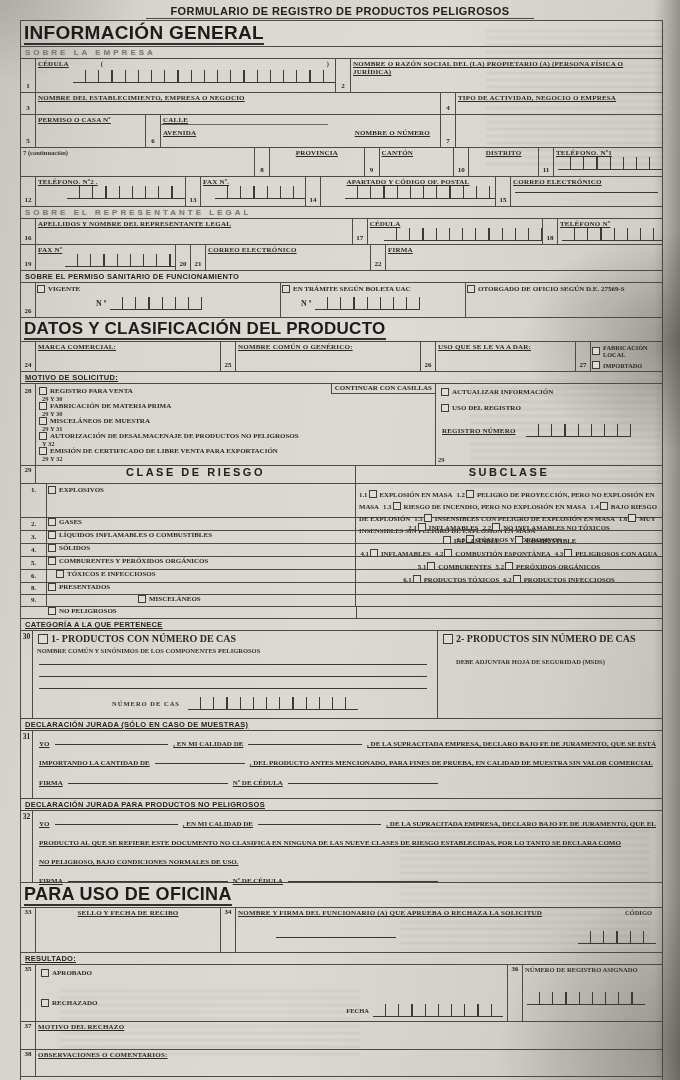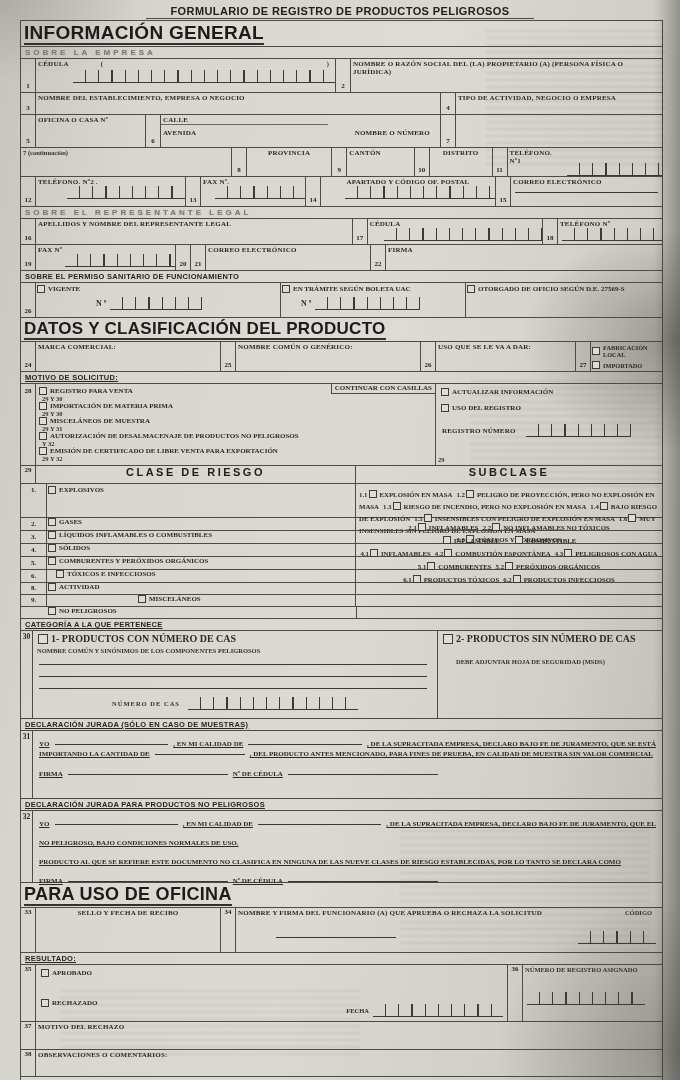--- a/index.html
+++ b/index.html
@@ -29,21 +29,21 @@
     padding-top:5px; color:#22201c;}
   .title span{border-bottom:1.5px solid var(--ln); padding:0 24px 1px;}
   .h-big{font:bold 19px "Liberation Sans", sans-serif; letter-spacing:.3px; color:#1e1c18;
     padding:1px 3px 2px; border-bottom:1.6px solid var(--ln); background:rgba(255,255,255,.06);}
   .h-big span{border-bottom:2.4px solid #33312b; padding-bottom:0;}
   .ghostbar{font:bold 8px "Liberation Sans", sans-serif; letter-spacing:3px; color:#807e74;
     text-shadow:0 0 1px #a5a399; padding:1px 4px; border-bottom:1px solid var(--ln);}
   .bar{font:bold 7.5px "Liberation Sans", sans-serif; letter-spacing:.3px; color:#26241f;
     padding:1px 4px; border-bottom:1px solid var(--ln);}
   .bar u{text-decoration:underline;}
-  .lb{font:bold 7px "Liberation Serif", serif; letter-spacing:.2px; color:#2b2923; padding:1px 2px 0;}
+  .lb{font:bold 7px "Liberation Serif", serif; letter-spacing:.2px; color:#2b2923; padding:1px 2px 0;text-decoration:underline;}
   .sm{font:bold 6.5px "Liberation Serif", serif; color:#34322c;}
   
   .form{margin:3px 17px 0 20px; border:1.6px solid var(--ln); background:rgba(255,255,255,.05); position:relative; z-index:2;}
   .row{display:flex; border-bottom:1px solid var(--ln); position:relative;}
   .cell{position:relative; border-right:1px solid var(--ln);}
   .cell.last{border-right:none;}
   .nc{width:15px; min-width:15px; border-right:1px solid var(--ln);
     font:bold 7px "Liberation Serif", serif; display:flex; align-items:flex-end; justify-content:center;
     padding-bottom:2px; color:#26241f;}
   .nc.stack{width:12px; min-width:12px; word-break:break-all; line-height:9px; font-size:7.5px;
@@ -104,21 +104,21 @@
     </div>
     <div class="nc">4</div>
     <div class="cell last" style="flex:1;">
       <div class="lb">TIPO DE ACTIVIDAD, NEGOCIO O EMPRESA</div>
     </div>
   </div>
 
   <div class="row" style="height:33px;">
     <div class="nc">5</div>
     <div class="cell" style="width:110px;">
-      <div class="lb">OFICINA O CASA Nº</div>
+      <div class="lb">PERMISO O CASA Nº</div>
     </div>
     <div class="nc">6</div>
     <div class="cell" style="width:280px;">
       <div class="lb" style="border-bottom:1px solid var(--lnsoft); width:60%;">CALLE</div>
       <div class="flexrow" style="margin-top:3px;">
         <span class="lb">AVENIDA</span>
         <span class="lb" style="margin-left:auto; margin-right:8px;">NOMBRE O NÚMERO</span>
       </div>
     </div>
     <div class="nc">7</div>
@@ -134,21 +134,21 @@
     </div>
     <div class="nc">9</div>
     <div class="cell" style="width:75px;">
       <div class="lb" style="">CANTÓN</div>
     </div>
     <div class="nc">10</div>
     <div class="cell" style="width:70px;">
       <div class="lb" style="text-align:center;">DISTRITO</div>
     </div>
     <div class="nc">11</div>
-    <div class="cell last" style="flex:1; display:flex; ">
+    <div class="cell last" style="flex:1; display:flex; flex-direction:column;">
       <div class="lb">TELÉFONO. Nº1</div>
       <div class="comb" style="width:104px; margin-left:4px;"></div>
     </div>
   </div>
 
   <div class="row" style="height:30px;">
     <div class="nc">12</div>
     <div class="cell" style="width:150px; display:flex; flex-direction:column;">
       <div class="lb">TELÉFONO.  Nº2 .</div>
       <div class="comb" style="width:118px; margin-left:4px;"></div>
@@ -272,21 +272,21 @@
     <div class="nc" style="align-items:flex-start; padding-top:3px;">28</div>
     <div class="cell" style="width:400px; padding:3px 2px 0;">
       <span style="position:absolute; right:-1px; top:-1px; border:1px solid var(--ln); padding:0 3px 1px; font:bold 7px 'Liberation Serif',serif;">CONTINUAR CON CASILLAS</span>
       <div class="opt">
           <span class="cb"></span>
           <span>REGISTRO PARA VENTA</span>
         </div>
       <div class="sm" style="margin-left:4px;">29 Y 30</div>
       <div class="opt">
           <span class="cb"></span>
-          <span>IMPORTACIÓN DE MATERIA PRIMA</span>
+          <span>FABRICACIÓN DE MATERIA PRIMA</span>
         </div>
       <div class="sm" style="margin-left:4px;">29 Y 30</div>
       <div class="opt">
           <span class="cb"></span>
           <span>MISCELÁNEOS DE MUESTRA</span>
         </div>
       <div class="sm" style="margin-left:4px;">29 Y 31</div>
       <div class="opt">
           <span class="cb"></span>
           <span>AUTORIZACIÓN DE DESALMACENAJE DE PRODUCTOS NO PELIGROSOS</span>
@@ -409,21 +409,21 @@
       <span class="seg"><b>6.1</b><span class="cb"></span><span>PRODUCTOS TÓXICOS</span></span>
       <span class="seg"><b>6.2</b><span class="cb"></span><span>PRODUCTOS INFECCIOSOS</span></span>
     </div>
   </div>
 
   <div class="row" style="height:12px;">
     <div class="nc" style="width:26px;min-width:26px;">8.</div>
     <div class="cell" style="width:309px;">
       <div class="opt">
           <span class="cb"></span>
-          <span>ACTIVIDAD</span>
+          <span>PRESENTADOS</span>
         </div>
     </div>
     <div class="cell last" style="flex:1;"></div>
   </div>
 
   <div class="row" style="height:12px;">
     <div class="nc" style="width:26px;min-width:26px;">9.</div>
     <div class="cell" style="width:309px;">
       <div class="opt" style="margin-left:90px;">
           <span class="cb"></span>
@@ -475,21 +475,21 @@
   <div class="row" style="height:68px;">
     <div class="nc stack" style="align-items:flex-start;">31</div>
     <div class="cell last" style="flex:1; padding:8px 6px 0;">
       <div class="decl flexrow">
         <span class="u">YO</span>
           <span class="fill"></span>
         <span class="u">, EN MI CALIDAD DE</span>
           <span class="fill"></span>
         <span class="u">, DE LA SUPRACITADA EMPRESA, DECLARO BAJO FE DE JURAMENTO, QUE  SE ESTÁ</span>
       </div>
-      <div class="decl flexrow" style="">
+      <div class="decl flexrow" style="margin-top:9px;">
         <span class="u">IMPORTANDO LA  CANTIDAD DE</span>
           <span class="fill" style="max-width:90px;"></span>
         <span class="u">, DEL PRODUCTO ANTES MENCIONADO, PARA FINES DE PRUEBA, EN CALIDAD  DE MUESTRA SIN VALOR COMERCIAL</span>
       </div>
       <div class="decl flexrow" style="margin-top:10px;">
         <span class="u">FIRMA</span>
           <span class="fill" style="max-width:160px;"></span>
         <span class="u">Nº DE CÉDULA</span>
           <span class="fill" style="max-width:150px; flex:none; width:150px;"></span>
       </div>
@@ -501,22 +501,22 @@
   <div class="row" style="height:72px;justify-content:center;">
     <div class="nc stack" style="align-items:flex-start;">32</div>
     <div class="cell last" style="flex:1; padding:8px 6px 0;">
       <div class="decl flexrow">
         <span class="u">YO</span>
           <span class="fill"></span>
         <span class="u">, EN  MI  CALIDAD  DE</span>
           <span class="fill"></span>
         <span class="u">, DE  LA  SUPRACITADA  EMPRESA,  DECLARO  BAJO  FE  DE  JURAMENTO,  QUE EL</span>
       </div>
+      <div class="decl" style="margin-top:9px;"><span class="u">PRODUCTO AL QUE SE REFIERE ESTE DOCUMENTO NO CLASIFICA EN NINGUNA DE LAS NUEVE CLASES DE RIESGO ESTABLECIDAS, POR LO TANTO SE DECLARA COMO</span></div>
       <div class="decl" style="margin-top:9px;"><span class="u">NO PELIGROSO, BAJO CONDICIONES NORMALES DE USO.</span></div>
-      <div class="decl" style="margin-top:9px;"><span class="u">PRODUCTO AL QUE SE REFIERE ESTE DOCUMENTO NO CLASIFICA EN NINGUNA DE LAS NUEVE CLASES DE RIESGO ESTABLECIDAS, POR LO TANTO SE DECLARA COMO</span></div>
       <div class="decl flexrow" style="margin-top:9px;">
         <span class="u">FIRMA</span>
           <span class="fill" style="max-width:160px;"></span>
         <span class="u">Nº DE CÉDULA</span>
           <span class="fill" style="max-width:150px; flex:none; width:150px;"></span>
       </div>
     </div>
   </div>
 
   <div class="h-big" style="font-size:18px;"><span>PARA USO DE OFICINA</span></div>

